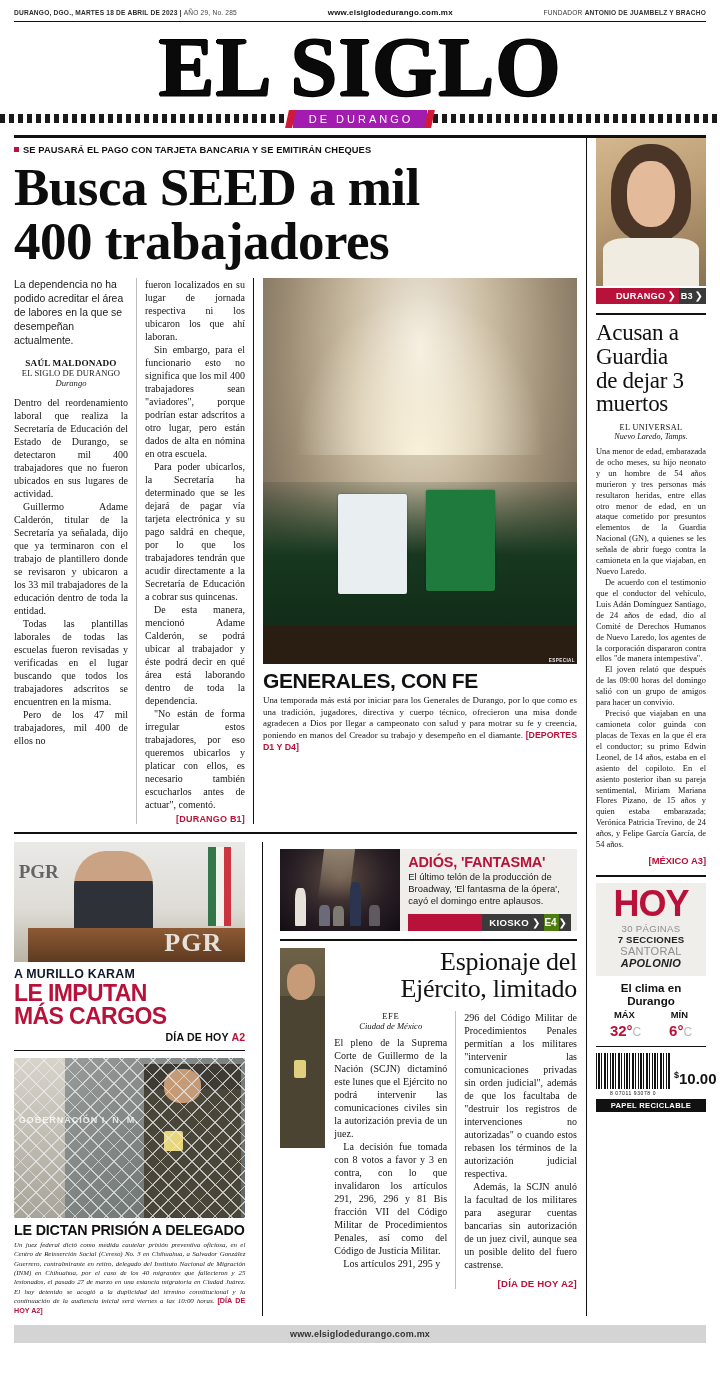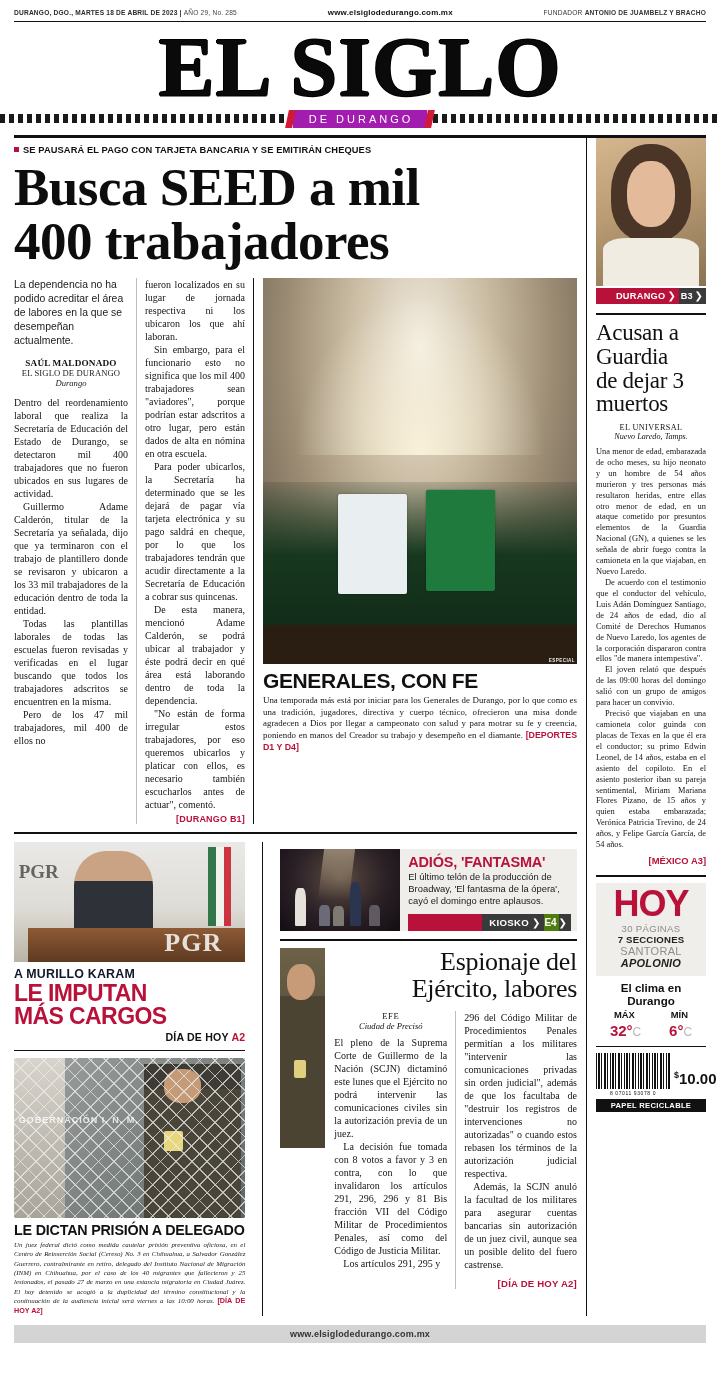--- a/index.html
+++ b/index.html
@@ -401,27 +401,27 @@
           <div style="display:flex;margin-top:7px;">
             <div class="esp-photo">
               <div class="esp-bg"></div>
               <div class="esp-uni"></div>
               <div class="esp-face"></div>
               <div class="esp-badge"></div>
             </div>
             <div style="flex:1;padding-left:9px;box-sizing:border-box;">
               <div class="esp-head">
                 <div>Espionaje del</div>
-                <div>Ejército, labores</div>
+                <div>Ejército, limitado</div>
               </div>
               <div class="esp-cols">
                 <div class="esp-c first">
                   <div class="esp-byline">
                     <div class="a">EFE</div>
-                    <div class="b">Ciudad de Precisó</div>
+                    <div class="b">Ciudad de México</div>
                   </div>
                   <div class="bodytext" style="margin-top:0">
                     <p class="first">El pleno de la Suprema Corte de Guillermo de la Nación (SCJN) dictaminó este lunes que el Ejército no podrá intervenir las comunicaciones civiles sin la autorización previa de un juez.</p>
                     <p>La decisión fue tomada con 8 votos a favor y 3 en contra, con lo que invalidaron los artículos 291, 296, 296 y 81 Bis fracción VII del Código Militar de Procedimientos Penales, así como del Código de Justicia Militar.</p>
                     <p>Los artículos 291, 295 y</p>
                   </div>
                 </div>
                 <div class="esp-c second">
                   <div class="bodytext" style="margin-top:0">
                     <p class="first">296 del Código Militar de Procedimientos Penales permitían a los militares "intervenir las comunicaciones privadas sin orden judicial", además de que los facultaba de "destruir los registros de intervenciones no autorizadas" o cuando estos rebasen los términos de la autorización judicial respectiva.</p>

